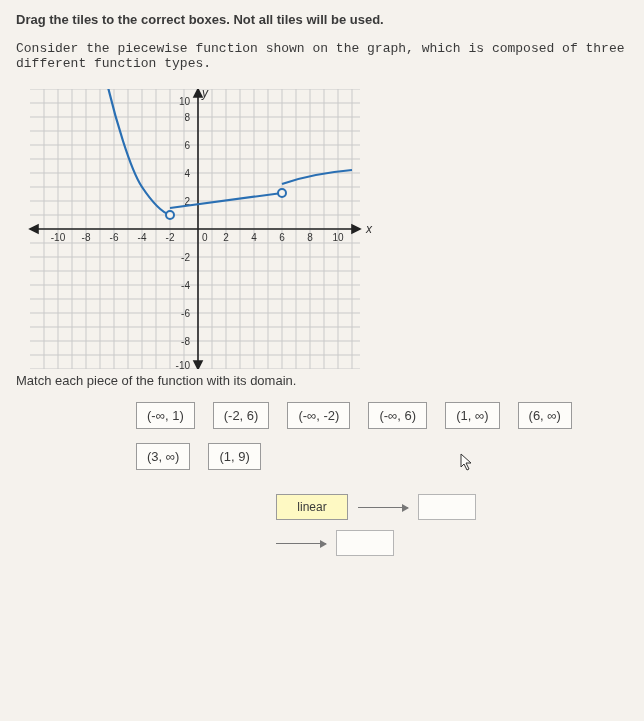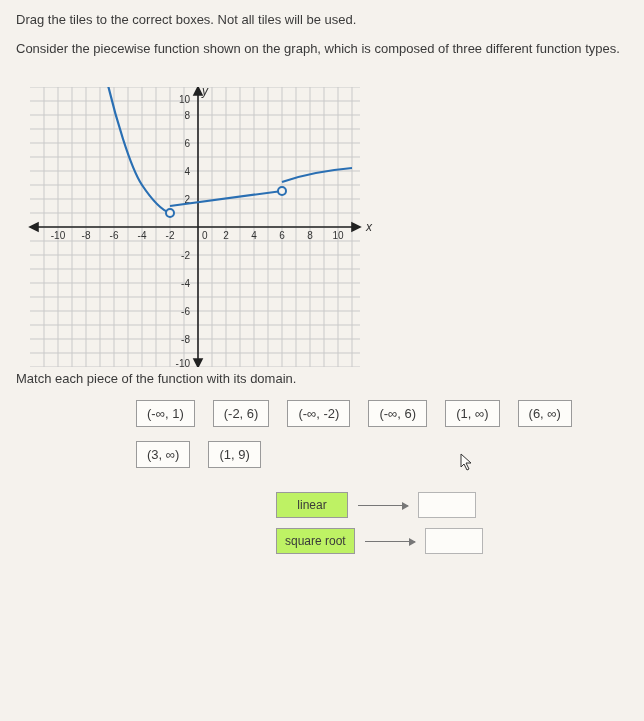--- a/index.html
+++ b/index.html
@@ -5,22 +5,22 @@
   * { box-sizing: border-box; }
   body {
     margin: 0;
     padding: 12px 16px;
     font-family: Arial, Helvetica, sans-serif;
     font-size: 13px;
     color: #3a3a3a;
     background: #f5f2ed;
     width: 644px;
   }
-  .instr { margin-bottom: 14px; }
-  .instr2 { margin-bottom: 25px; }
+  .instr { margin-bottom: 14px; font-weight: bold; }
+  .instr2 { margin-bottom: 12px; font-family: Liberation Mono, monospace; }
   .chart-wrap {
     width: 360px;
     padding: 6px 4px 4px 4px;
   }
   svg.chart { display:block; }
   .match-text { margin: 0 0 14px 0; }
   .tiles-row {
     display: flex;
     flex-wrap: nowrap;
     align-items: center;
@@ -42,21 +42,21 @@
     margin-top: 24px;
   }
   .drop-row {
     display: flex;
     align-items: center;
     gap: 10px;
     margin-bottom: 10px;
   }
   .label-box {
     border: 1px solid #9a9a9a;
-    background: #bef264;
+    background: #fef9c3;
     padding: 5px 8px;
     font-size: 12px;
     min-width: 72px;
     text-align: center;
   }
   .arrow {
     width: 50px;
     height: 1px;
     background: #777;
     position: relative;
@@ -214,21 +214,20 @@
   <div class="tile">(1, 9)</div>
 </div>
 
 <div class="drop-area">
   <div class="drop-row">
     <div class="label-box">linear</div>
     <div class="arrow"></div>
     <div class="drop-slot"></div>
   </div>
   <div class="drop-row">
-    <div class="label-box">square root</div>
     <div class="arrow"></div>
     <div class="drop-slot"></div>
   </div>
 </div>
 
 <svg class="cursor" width="14" height="18" style="left:460px; top:453px;">
   <path d="M1 1 L1 14 L4 11 L7 17 L9 16 L6 10 L11 10 Z" fill="#fdfcf9" stroke="#333" stroke-width="1"></path>
 </svg>
 
 </body></html>

